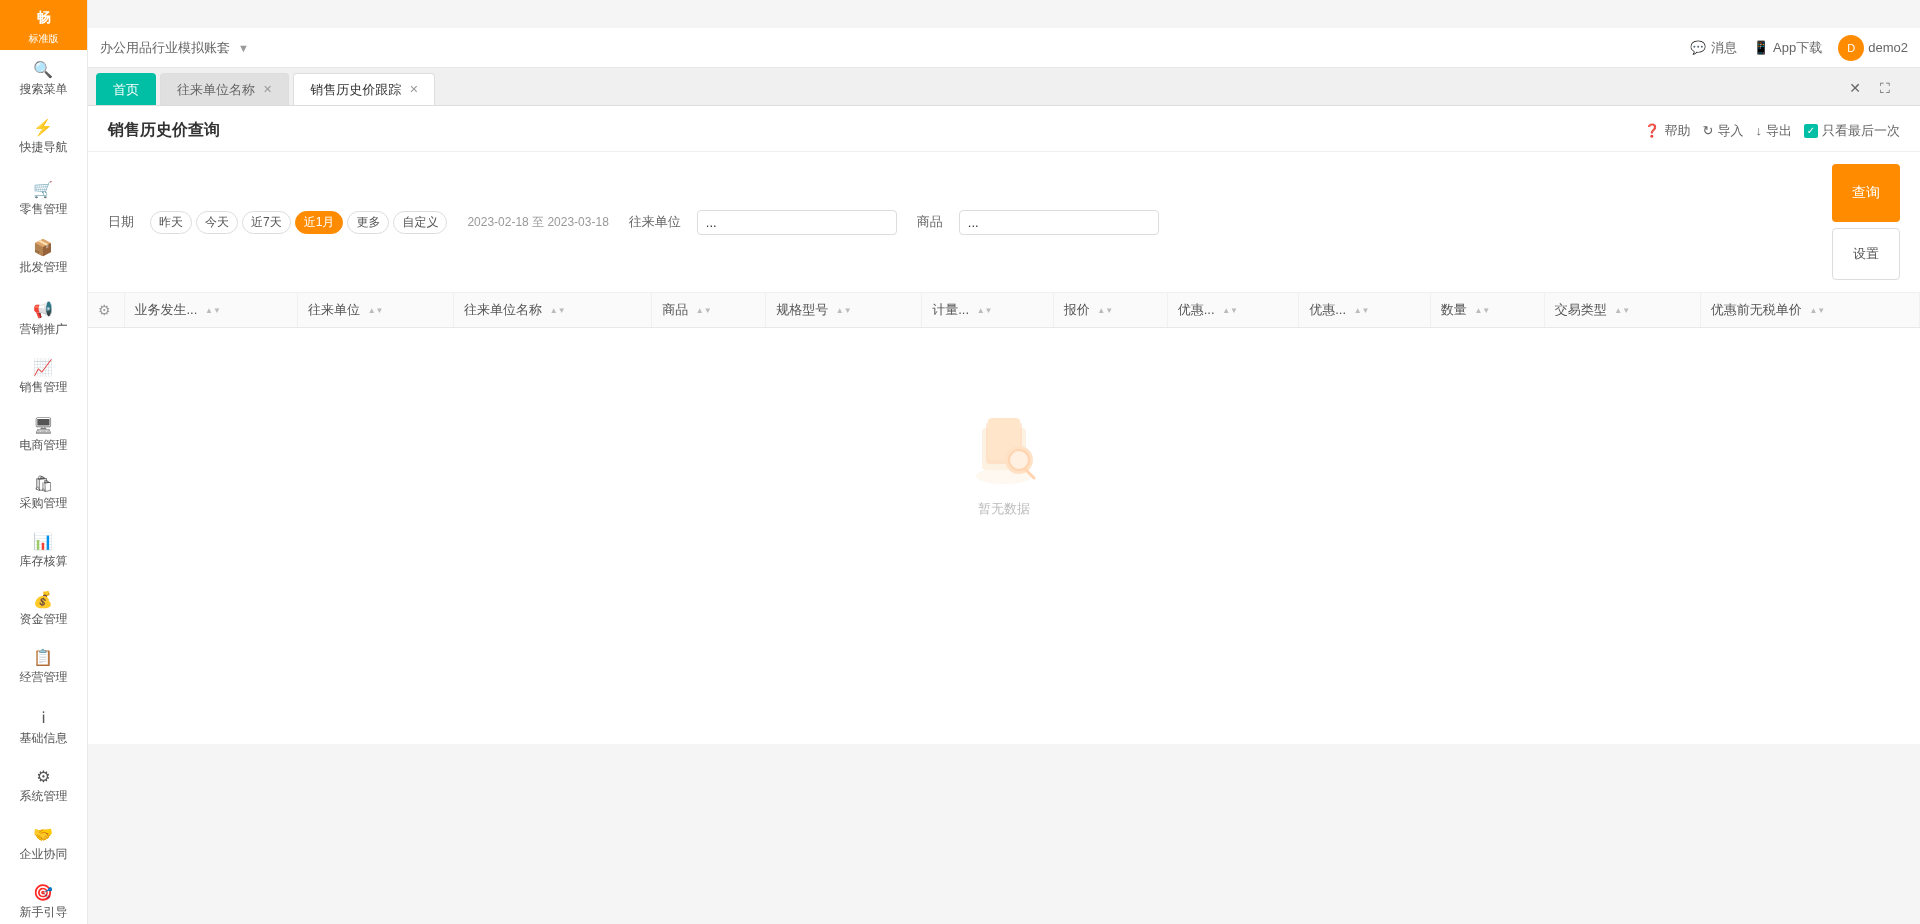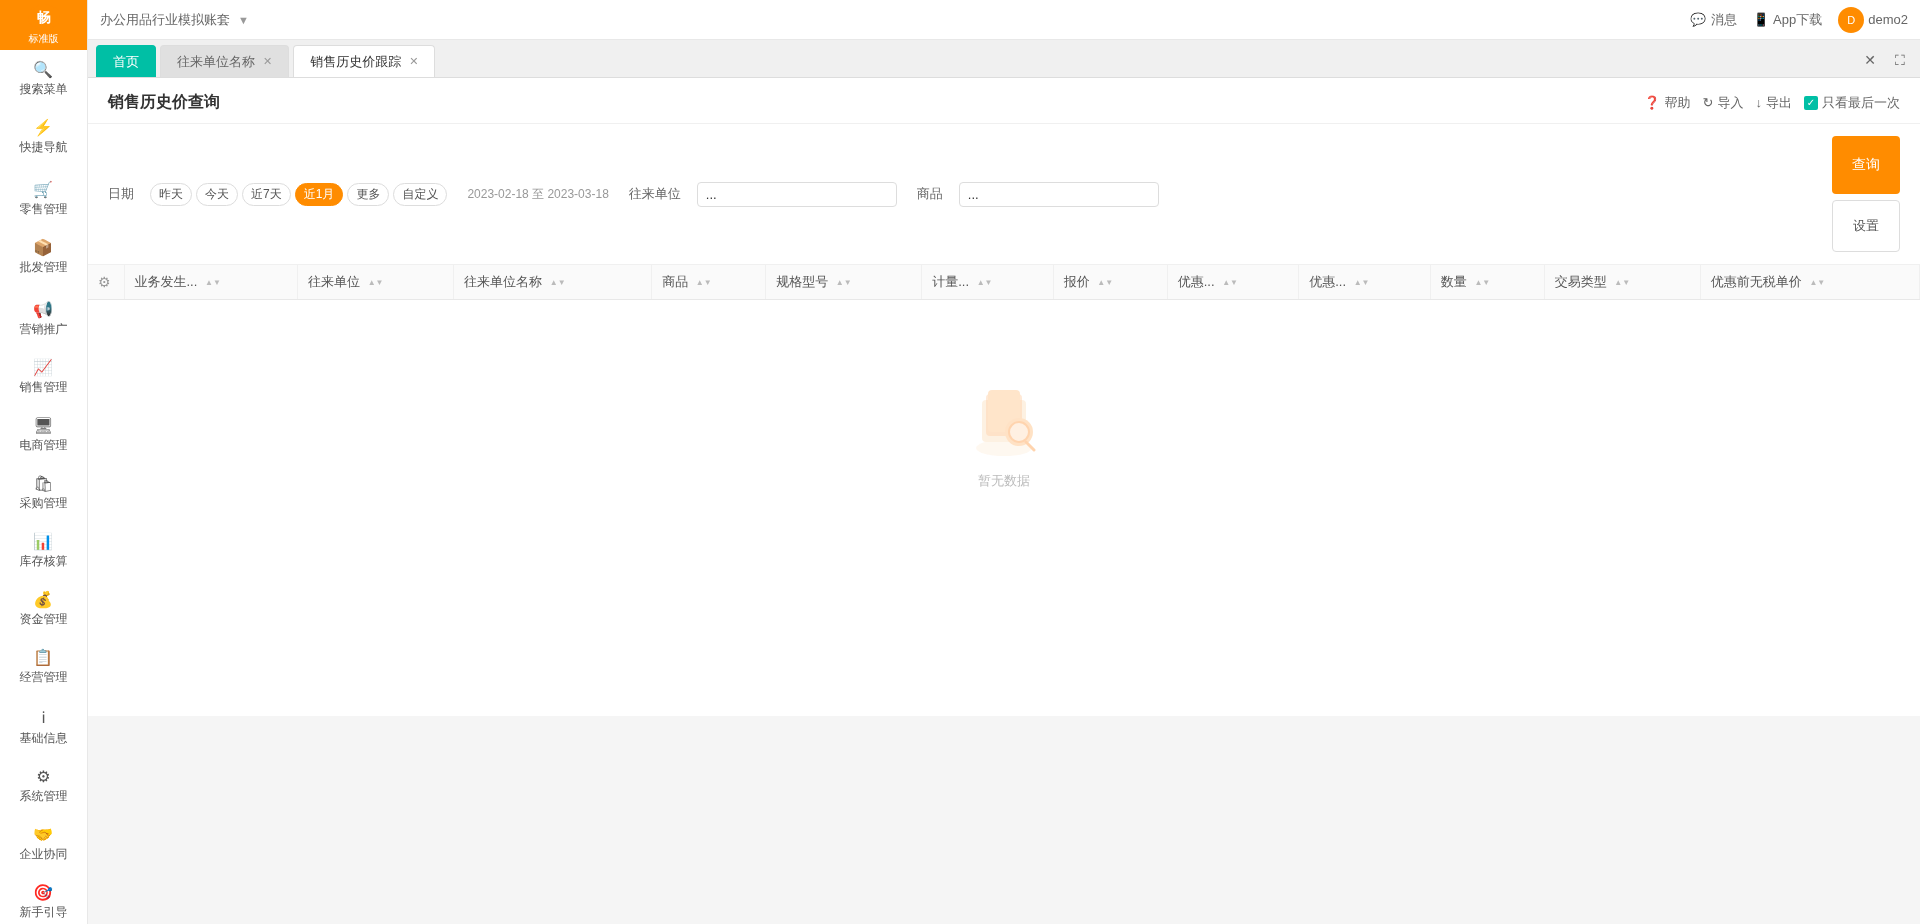--- a/index.html
+++ b/index.html
@@ -8,31 +8,31 @@
     
     .sidebar { width: 88px; background: #fff; border-right: 1px solid #e8e8e8; display: flex; flex-direction: column; align-items: center; height: 924px; flex-shrink: 0; }
     .sidebar-logo { width: 100%; background: #ff8c00; padding: 8px 0; display: flex; flex-direction: column; align-items: center; justify-content: center; height: 50px; }
     .sidebar-logo-icon { width: 32px; height: 32px; background: #ff8c00; border-radius: 50%; display: flex; align-items: center; justify-content: center; }
     .sidebar-logo-text { color: #fff; font-size: 10px; margin-top: 2px; }
     .sidebar-item { width: 100%; padding: 10px 0; display: flex; flex-direction: column; align-items: center; cursor: pointer; color: #555; font-size: 12px; border-bottom: none; }
     .sidebar-item .icon { font-size: 16px; margin-bottom: 2px; }
     .sidebar-divider { width: 60%; height: 1px; background: #eee; margin: 2px 0; }
 
     
-    .main { flex: 1; display: flex; flex-direction: column; height: 716px; overflow: hidden; }
+    .main { flex: 1; display: flex; flex-direction: column; height: 716px; overflow: hidden; margin-top: 28px; }
 
     
     .topbar { height: 40px; background: #fff; border-bottom: 1px solid #e8e8e8; display: flex; align-items: center; padding: 0 12px; justify-content: space-between; flex-shrink: 0; }
     .topbar-left { display: flex; align-items: center; gap: 8px; color: #666; font-size: 13px; }
     .topbar-right { display: flex; align-items: center; gap: 16px; color: #666; font-size: 13px; }
     .topbar-right-item { display: flex; align-items: center; gap: 4px; cursor: pointer; }
     .avatar { width: 26px; height: 26px; border-radius: 50%; background: #ff8c00; display: flex; align-items: center; justify-content: center; color: #fff; font-size: 11px; }
 
     
-    .tabs-bar { height: 38px; background: #f0f0f0; display: flex; align-items: flex-end; padding: 0 1px 0 8px; flex-shrink: 0; border-bottom: 1px solid #ddd; }
+    .tabs-bar { height: 38px; background: #f0f0f0; display: flex; align-items: flex-end; padding: 0 16px 0 8px; flex-shrink: 0; border-bottom: 1px solid #ddd; }
     .tab { height: 32px; padding: 0 16px; display: flex; align-items: center; gap: 8px; cursor: pointer; font-size: 13px; color: #666; background: #e0e0e0; border-radius: 4px 4px 0 0; margin-right: 4px; border: 1px solid #ddd; border-bottom: none; }
     .tab.active { background: #fff; color: #333; border-color: #ddd; font-weight: 500; }
     .tab-home { background: #00bfa5; color: #fff; border-color: #00bfa5; }
     .tab-close { font-size: 11px; color: #999; cursor: pointer; display: flex; align-items: center; }
     .tabs-actions { margin-left: auto; display: flex; align-items: center; gap: 8px; padding-right: 8px; padding-bottom: 6px; }
     .tab-action-btn { width: 22px; height: 22px; display: flex; align-items: center; justify-content: center; cursor: pointer; color: #666; font-size: 14px; }
 
     
     .page-content { flex: 1; background: #fff; overflow: hidden; display: flex; flex-direction: column; }
     .page-header { padding: 14px 20px 10px; border-bottom: 1px solid #f0f0f0; display: flex; align-items: center; justify-content: space-between; }

